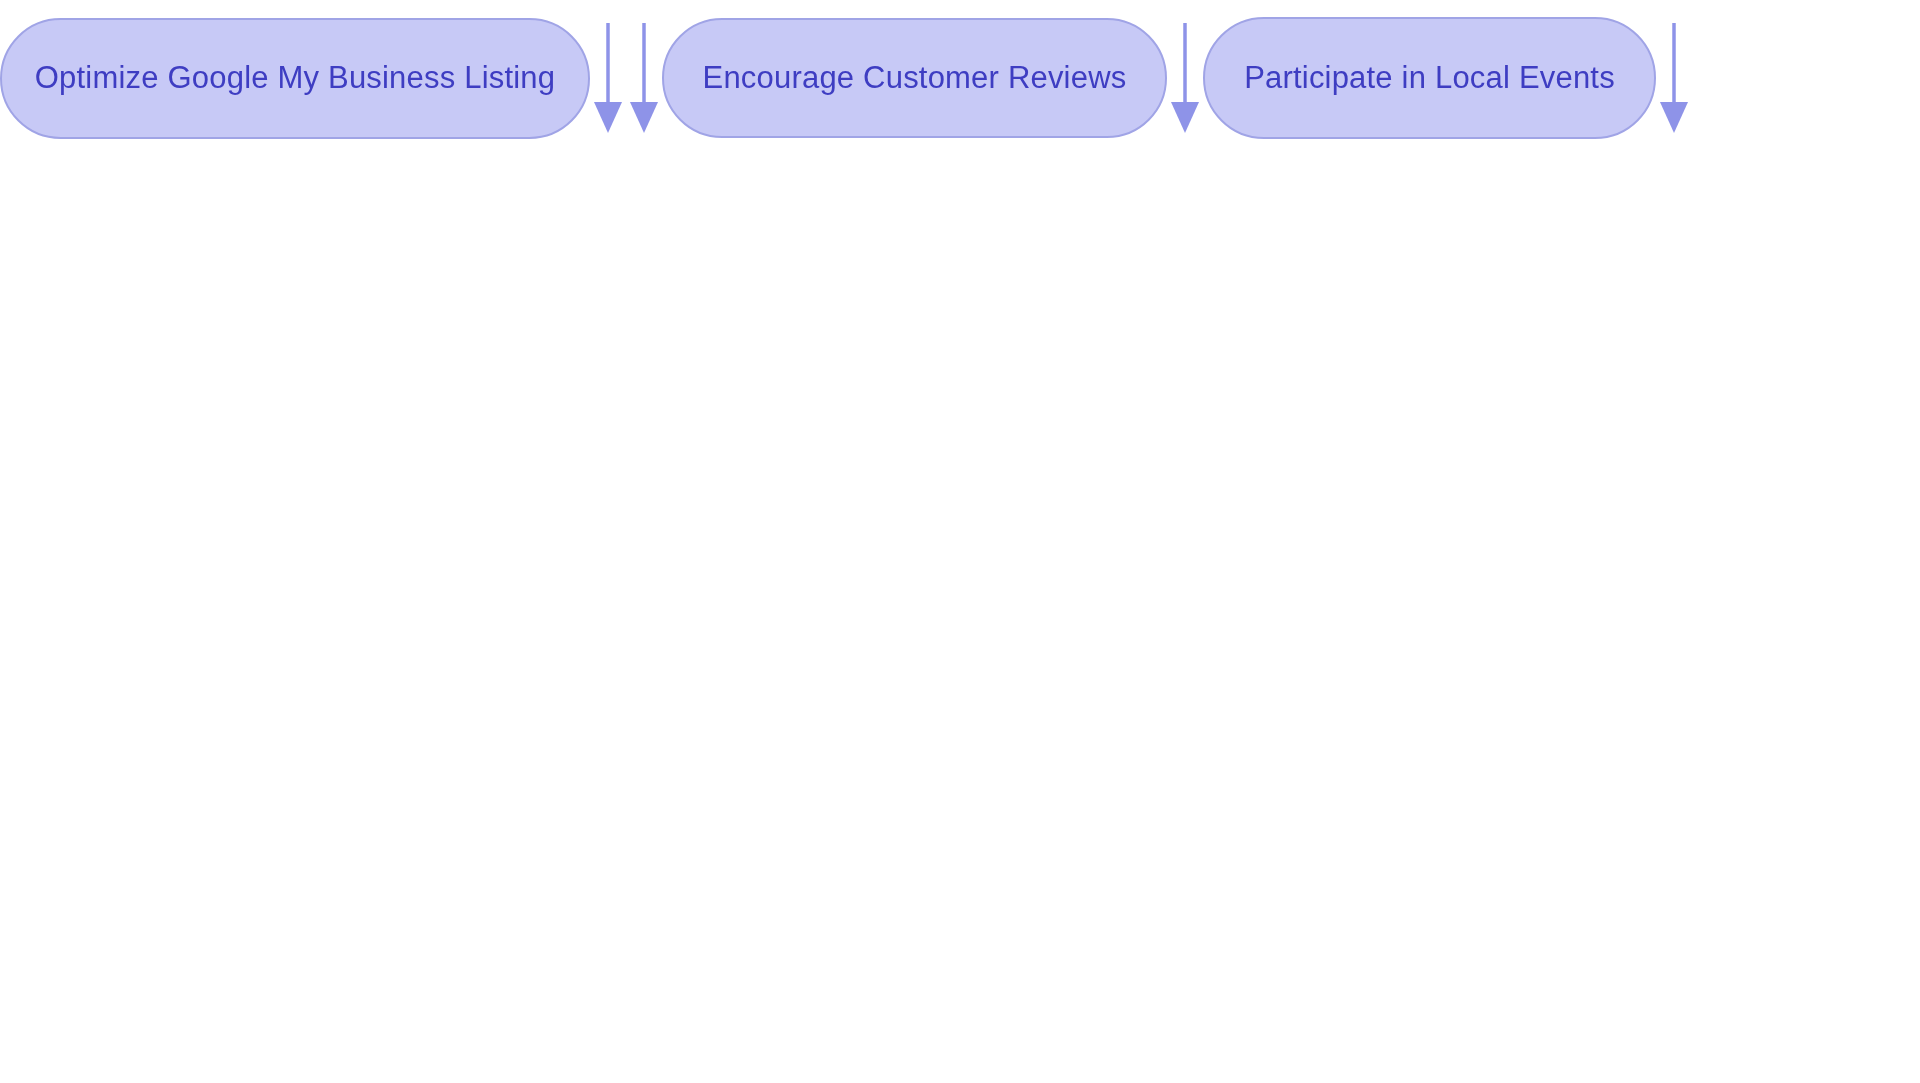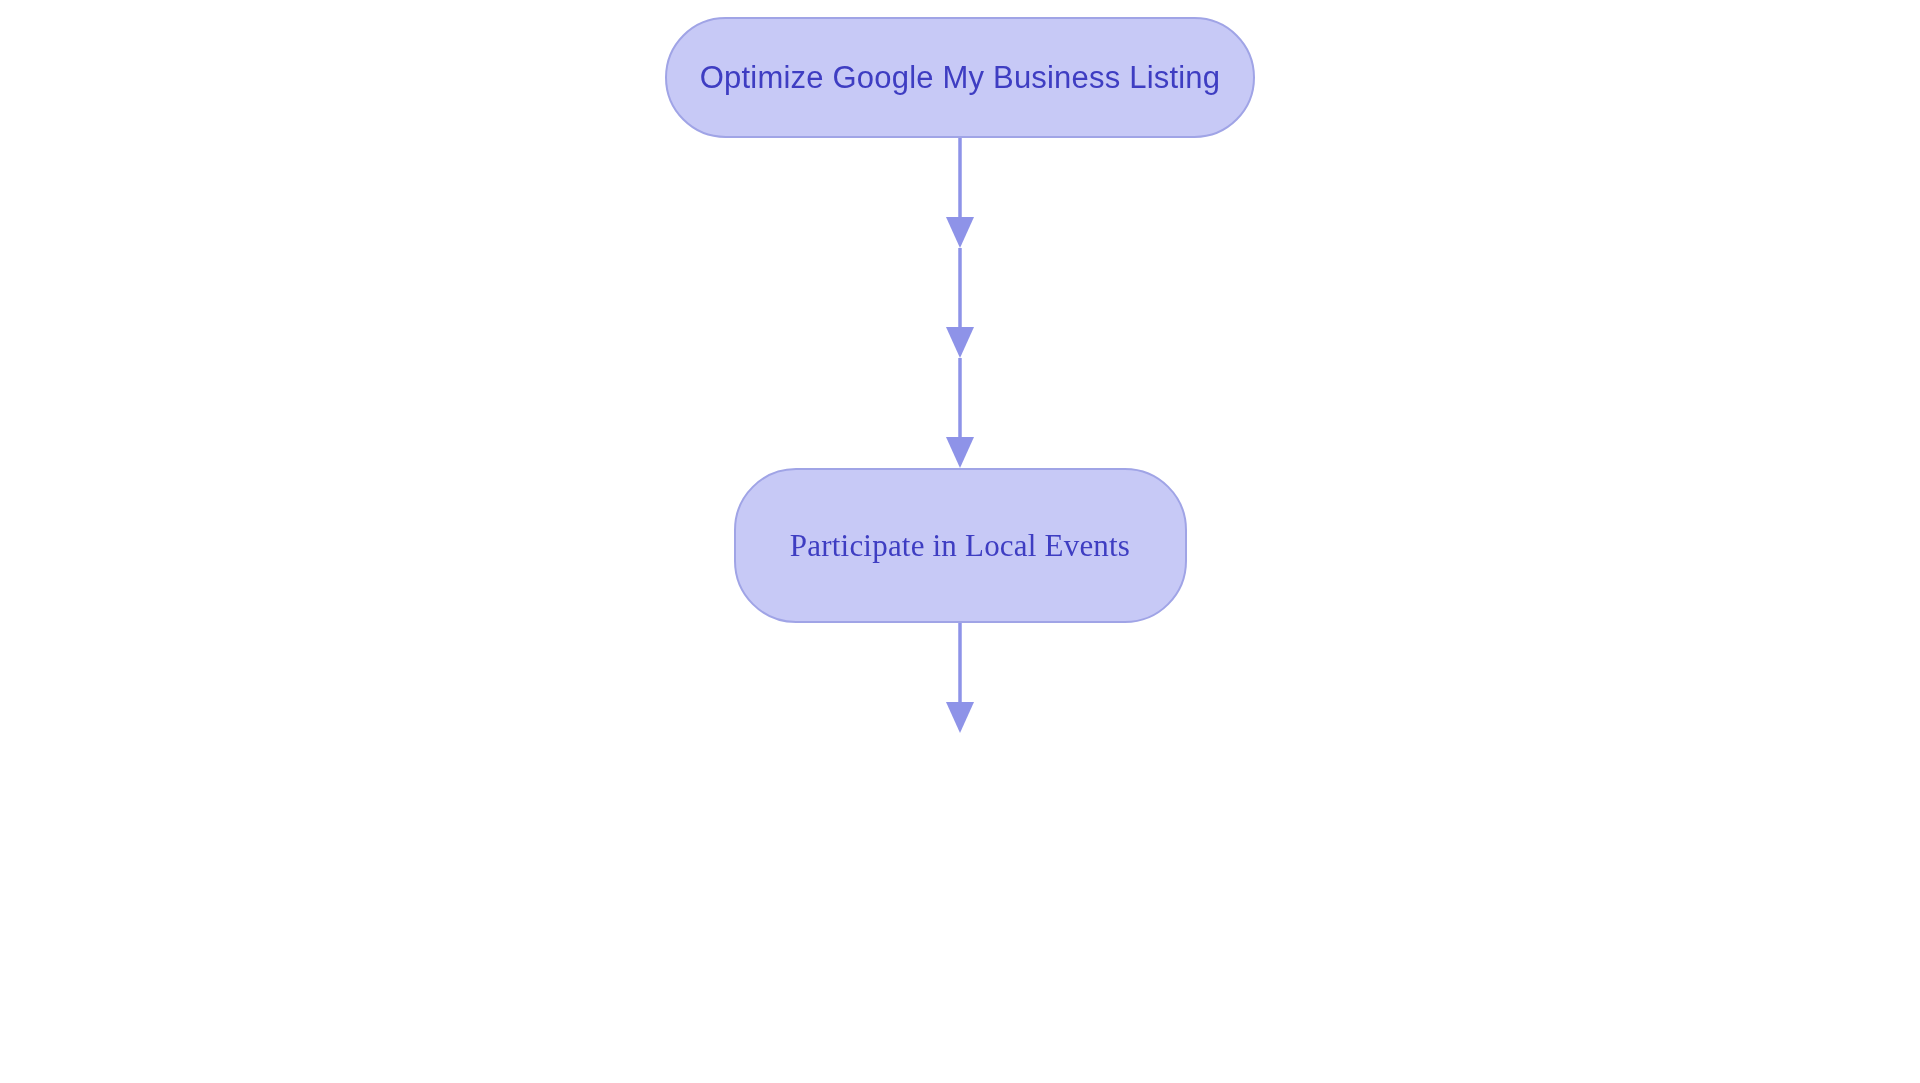--- a/index.html
+++ b/index.html
@@ -14,21 +14,21 @@
     height: 1083px;
     background: var(--bg, #ffffff);
     overflow: hidden;
   }
   .flow {
     position: absolute;
     left: 0;
     top: 17px;
     width: 100%;
     display: flex;
-    flex-direction: column;
+    flex-direction: row;
     align-items: center;
   }
   .node {
     box-sizing: border-box;
     display: flex;
     align-items: center;
     justify-content: center;
     background: var(--node-fill, #c7c9f6);
     border: 2px solid var(--node-border, #a0a4e6);
     border-radius: 62px;
@@ -67,27 +67,30 @@
       <line x1="18" y1="0" x2="18" y2="81"></line>
       <polygon points="4,79 32,79 18,110"></polygon>
     </svg>
 
 
     <svg class="arrow" viewBox="0 0 36 110" aria-hidden="true">
       <line x1="18" y1="0" x2="18" y2="81"></line>
       <polygon points="4,79 32,79 18,110"></polygon>
     </svg>
 
+    <div class="node" style="width: 505px; height: 120px;">
+      <span>Encourage Customer Reviews</span>
+    </div>
 
     <svg class="arrow" viewBox="0 0 36 110" aria-hidden="true">
       <line x1="18" y1="0" x2="18" y2="81"></line>
       <polygon points="4,79 32,79 18,110"></polygon>
     </svg>
 
-    <div class="node" style="width: 453px; height: 155px; font-family: Liberation Serif, serif;">
+    <div class="node" style="width: 453px; height: 122px;">
       <span>Participate in Local Events</span>
     </div>
 
     <svg class="arrow" viewBox="0 0 36 110" aria-hidden="true">
       <line x1="18" y1="0" x2="18" y2="81"></line>
       <polygon points="4,79 32,79 18,110"></polygon>
     </svg>
 
 
   </div>

